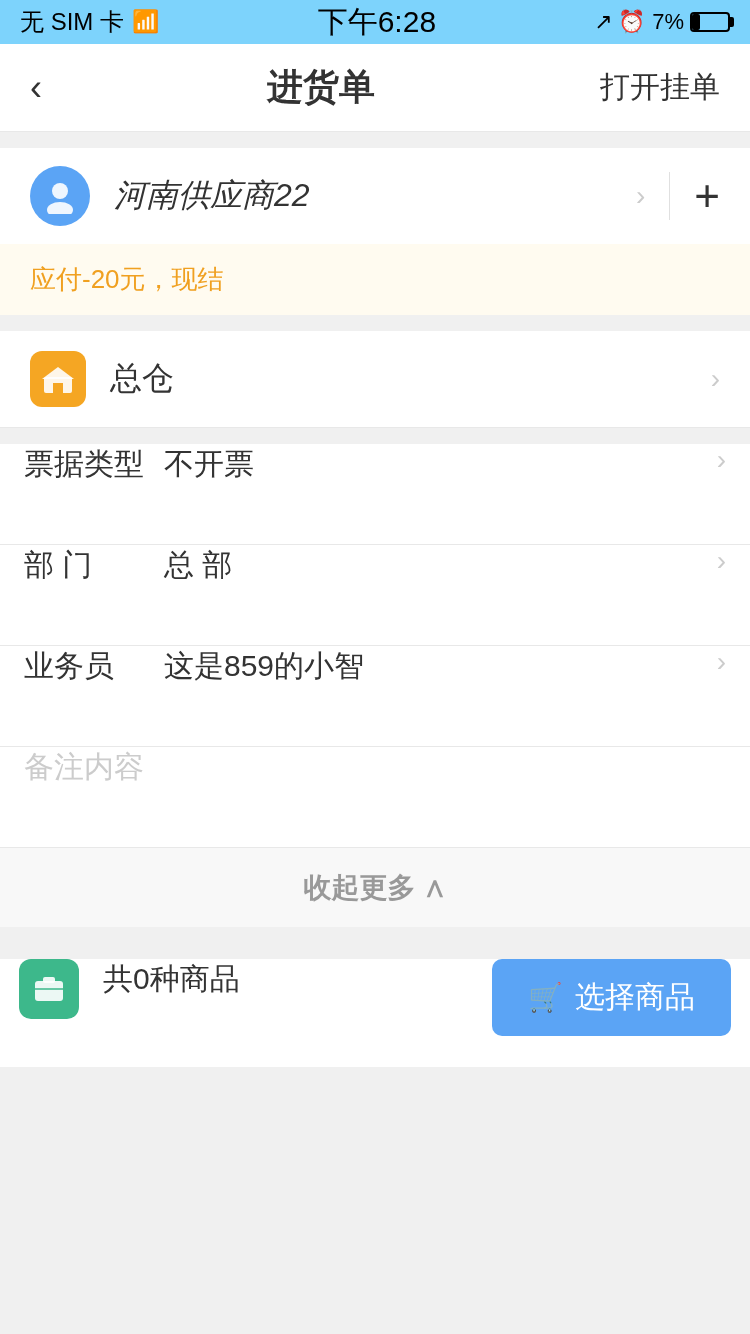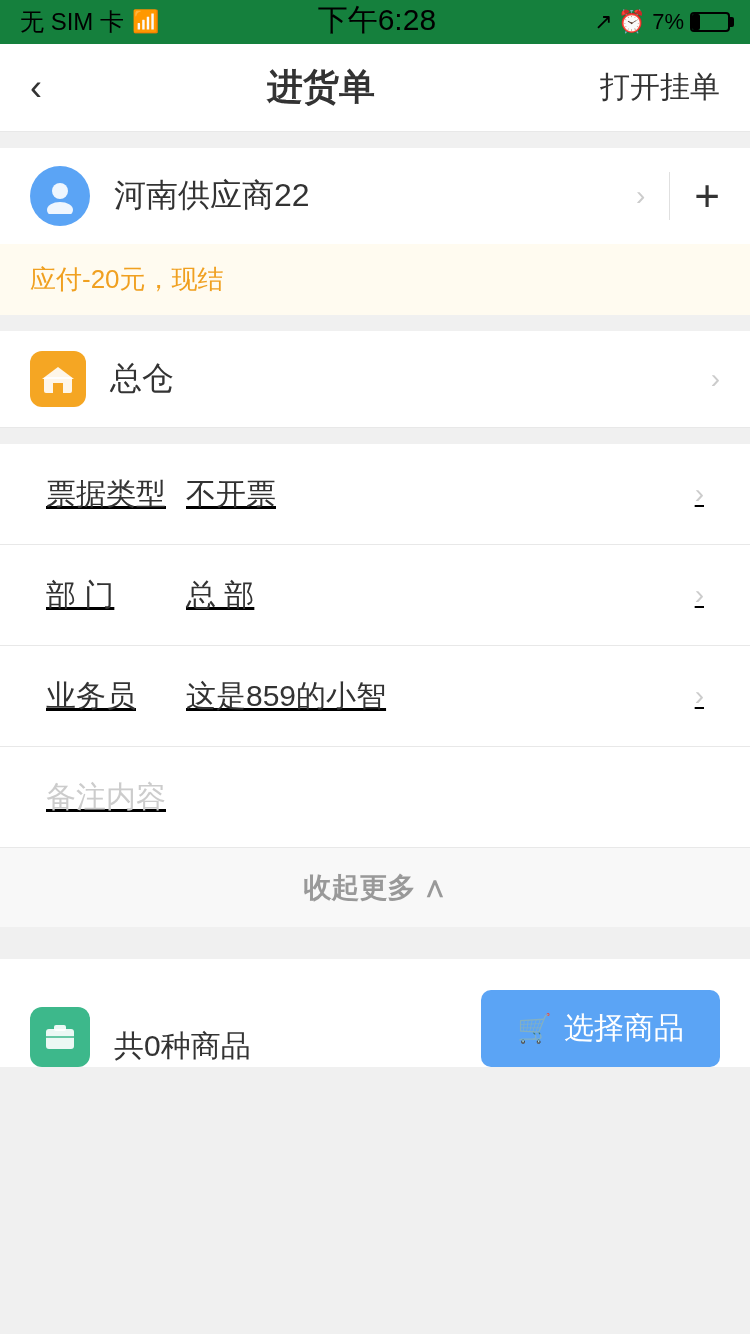--- a/index.html
+++ b/index.html
@@ -9,24 +9,25 @@
       background: #f0f0f0;
       width: 750px;
       min-height: 1334px;
       overflow-x: hidden;
     }
 
     
     .status-bar {
       width: 100%;
       height: 44px;
-      background: #15803d;
-      display: flex;
+      background: #7dd3fc;
+      display: flex;
+      align-items: center;
       justify-content: space-between;
-      padding: 0 20px;
+      padding: 8px 20px;
       font-size: 26px;
     }
     .status-left { display: flex; align-items: center; gap: 8px; color: #000; font-size: 24px; }
     .status-center { font-size: 30px; font-weight: 500; color: #000; }
     .status-right { display: flex; align-items: center; gap: 6px; font-size: 22px; color: #000; }
     .battery-icon {
       width: 40px; height: 20px; border: 2px solid #000; border-radius: 4px; position: relative; display: inline-flex; align-items: center;
     }
     .battery-icon::after { content: ''; position: absolute; right: -6px; top: 50%; transform: translateY(-50%); width: 4px; height: 10px; background: #000; border-radius: 0 2px 2px 0; }
     .battery-fill { width: 23%; height: 100%; background: #000; border-radius: 2px; }
@@ -58,21 +59,21 @@
       padding: 0 30px;
       height: 96px;
       position: relative;
     }
     .supplier-avatar {
       width: 60px; height: 60px; border-radius: 50%; background: #5ba4f5;
       display: flex; align-items: center; justify-content: center;
       margin-right: 24px; flex-shrink: 0;
     }
     .supplier-avatar svg { width: 36px; height: 36px; }
-    .supplier-name { font-size: 32px; color: #333; flex: 1; }
+    .supplier-name { font-size: 32px; color: #333; flex: 1; font-style: italic; }
     .supplier-arrow { font-size: 28px; color: #ccc; margin-right: 0; }
     .supplier-divider { width: 1px; height: 48px; background: #e0e0e0; margin: 0 24px; }
     .supplier-add { font-size: 44px; color: #333; font-weight: 300; }
 
     
     .alert-banner {
       background: #fffbf0;
       padding: 18px 30px;
       font-size: 26px;
       color: #f0a020;
@@ -92,25 +93,24 @@
       margin-right: 24px; flex-shrink: 0;
     }
     .warehouse-icon svg { width: 36px; height: 36px; }
     .warehouse-name { font-size: 32px; color: #333; flex: 1; }
     .row-arrow { font-size: 28px; color: #ccc; }
 
     
     .form-row {
       background: #fff;
       display: flex;
-      align-items: center;
-      padding: 0 46px;
+      align-items: flex-start;
+      padding: 0 24px;
       height: 100px;
       position: relative;
-      text-decoration: underline;
     }
     .form-label { font-size: 30px; color: #333; width: 140px; flex-shrink: 0; }
     .form-value { font-size: 30px; color: #333; flex: 1; }
     .form-placeholder { font-size: 30px; color: #ccc; flex: 1; }
 
     
     .collapse-row {
       background: #f8f8f8;
       display: flex;
       align-items: center;
@@ -118,22 +118,22 @@
       height: 80px;
       border-top: 1px solid #e8e8e8;
       font-weight: bold;
     }
     .collapse-text { font-size: 28px; color: #999; }
 
     
     .bottom-section {
       background: #fff;
       display: flex;
-      align-items: flex-end;
-      padding: 0 30px;
+      align-items: flex-start;
+      padding: 0 19px;
       height: 108px;
       margin-top: 16px;
     }
     .product-icon {
       width: 60px; height: 60px; border-radius: 12px; background: #3db88b;
       display: flex; align-items: center; justify-content: center;
       margin-right: 24px;
     }
     .product-icon svg { width: 36px; height: 36px; }
     .product-count { font-size: 30px; color: #333; flex: 1; }

